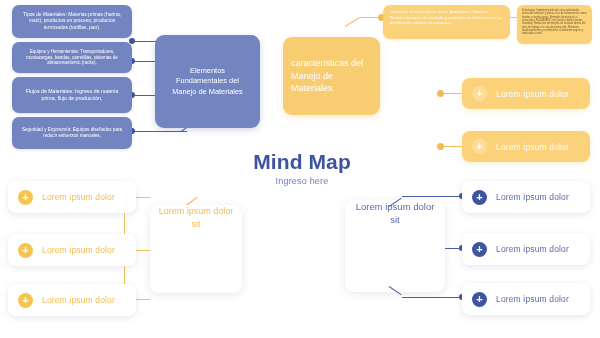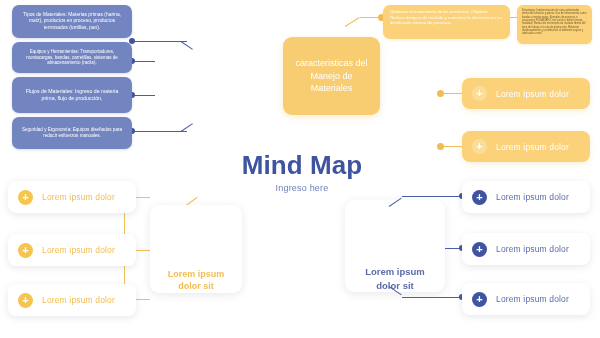--- a/index.html
+++ b/index.html
@@ -49,21 +49,21 @@
     box-shadow: 0 2px 6px rgba(80,95,160,.25);
   }
 
   
   .hub-orange {
     position: absolute;
     background: #f8cd72;
     border-radius: 9px;
     color: #ffffff;
     display: flex; align-items: center; justify-content: center;
-    text-align: center; line-height: 1.38;
+    line-height: 1.38;
     box-shadow: 0 2px 6px rgba(230,180,70,.25);
   }
 
   
   .orange-leaf {
     position: absolute;
     background: #fbd27a;
     border-radius: 7px;
     color: #ffffff;
     padding: 4px 7px;
@@ -108,32 +108,31 @@
   .pill-label { margin-left: 9px; font-size: 8.5px; letter-spacing: .15px; }
   .lab-o { color: #f0bc55; }
   .lab-w { color: #ffffff; }
   .lab-b { color: #5b6bab; }
 
   
   .white-box {
     position: absolute;
     background: #ffffff;
     border-radius: 9px;
-    display: flex; align-items: flex-end; justify-content: center;
+    display: flex; align-items: flex-start; justify-content: center;
     text-align: center; line-height: 1.4;
     box-shadow: 0 2px 9px rgba(120,120,150,.16);
-    font-weight: bold;
   }
   .wb-o { color: #f0bc55; }
   .wb-b { color: #5b6bab; }
 
   
   .title-wrap { position: absolute; text-align: center; }
   .m-title {
-    font-size: 26px; font-weight: 700; color: #3f54a0;
+    font-size: 21px; font-weight: 700; color: #3f54a0;
     letter-spacing: .1px;
   }
   .m-sub {
     font-size: 9px; color: #6f7fba; margin-top: 2px; letter-spacing: .2px;
   }
 </style>
 </head>
 <body>
 
 <div id="canvas">
@@ -161,20 +160,23 @@
   </div>
 
   <div class="blue-leaf" style="left:12px; top:77px; width:120px; height:36px; font-size:5.2px;">
     <span>Flujos de Materiales: Ingreso de materia prima, flujo de producción,</span>
   </div>
 
   <div class="blue-leaf" style="left:12px; top:117px; width:120px; height:32px; font-size:4.6px;">
     <span>Seguridad y Ergonomía: Equipos diseñados para reducir esfuerzos manuales.</span>
   </div>
 
+  <div class="hub-blue" style="left:155px; top:35px; width:105px; height:93px; font-size:7.4px; padding:0 9px;">
+    <span>Elementos Fundamentales del Manejo de Materiales</span>
+  </div>
 
   <div class="diag-o" style="left:345px; top:26px; width:17px; transform:rotate(-32deg);"></div>
   <div class="conn-o" style="left:360px; top:17px; width:22px;"></div>
   <div class="dot-o" style="left:378px; top:14px;"></div>
 
   <div class="conn-o" style="left:508px; top:17px; width:10px;"></div>
 
   <div class="conn-o" style="left:440px; top:93px; width:28px;"></div>
   <div class="dot-o" style="left:437px; top:90px;"></div>
 

